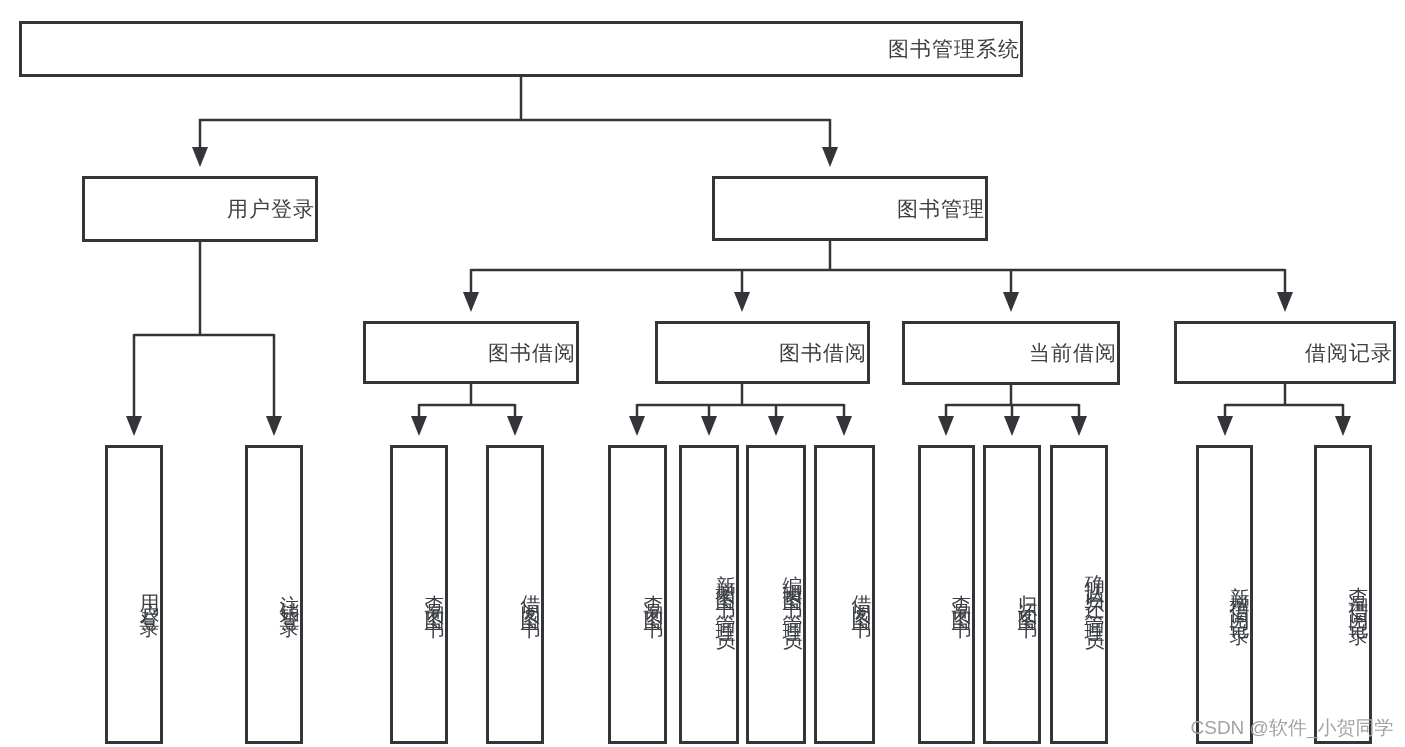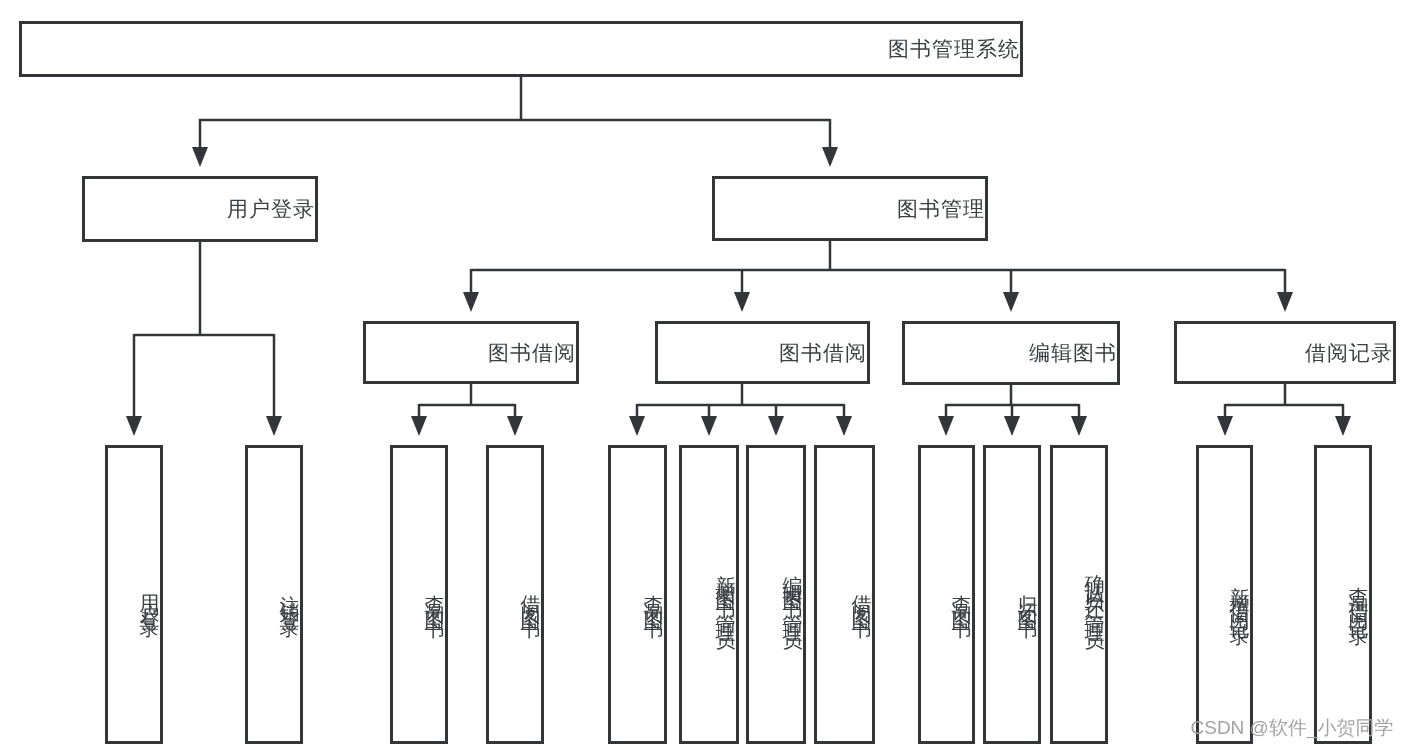--- a/index.html
+++ b/index.html
@@ -153,21 +153,21 @@
     <span class="lbl">图书管理</span>
   </div>
 
   <div class="node h" style="left:363px; top:313px; width:216px; height:63px;">
     <span class="lbl">图书借阅</span>
   </div>
   <div class="node h" style="left:655px; top:313px; width:215px; height:63px;">
     <span class="lbl">图书借阅</span>
   </div>
   <div class="node h" style="left:902px; top:313px; width:218px; height:64px;">
-    <span class="lbl">编辑图书</span>
+    <span class="lbl">当前借阅</span>
   </div>
   <div class="node h" style="left:1174px; top:313px; width:222px; height:63px;">
     <span class="lbl">借阅记录</span>
   </div>
 
   <div class="node v" style="left:105px; top:437px; width:58px; height:299px;">
     <span class="vlbl">用户登录</span>
   </div>
   <div class="node v" style="left:245px; top:437px; width:58px; height:299px;">
     <span class="vlbl">注销登录</span>

